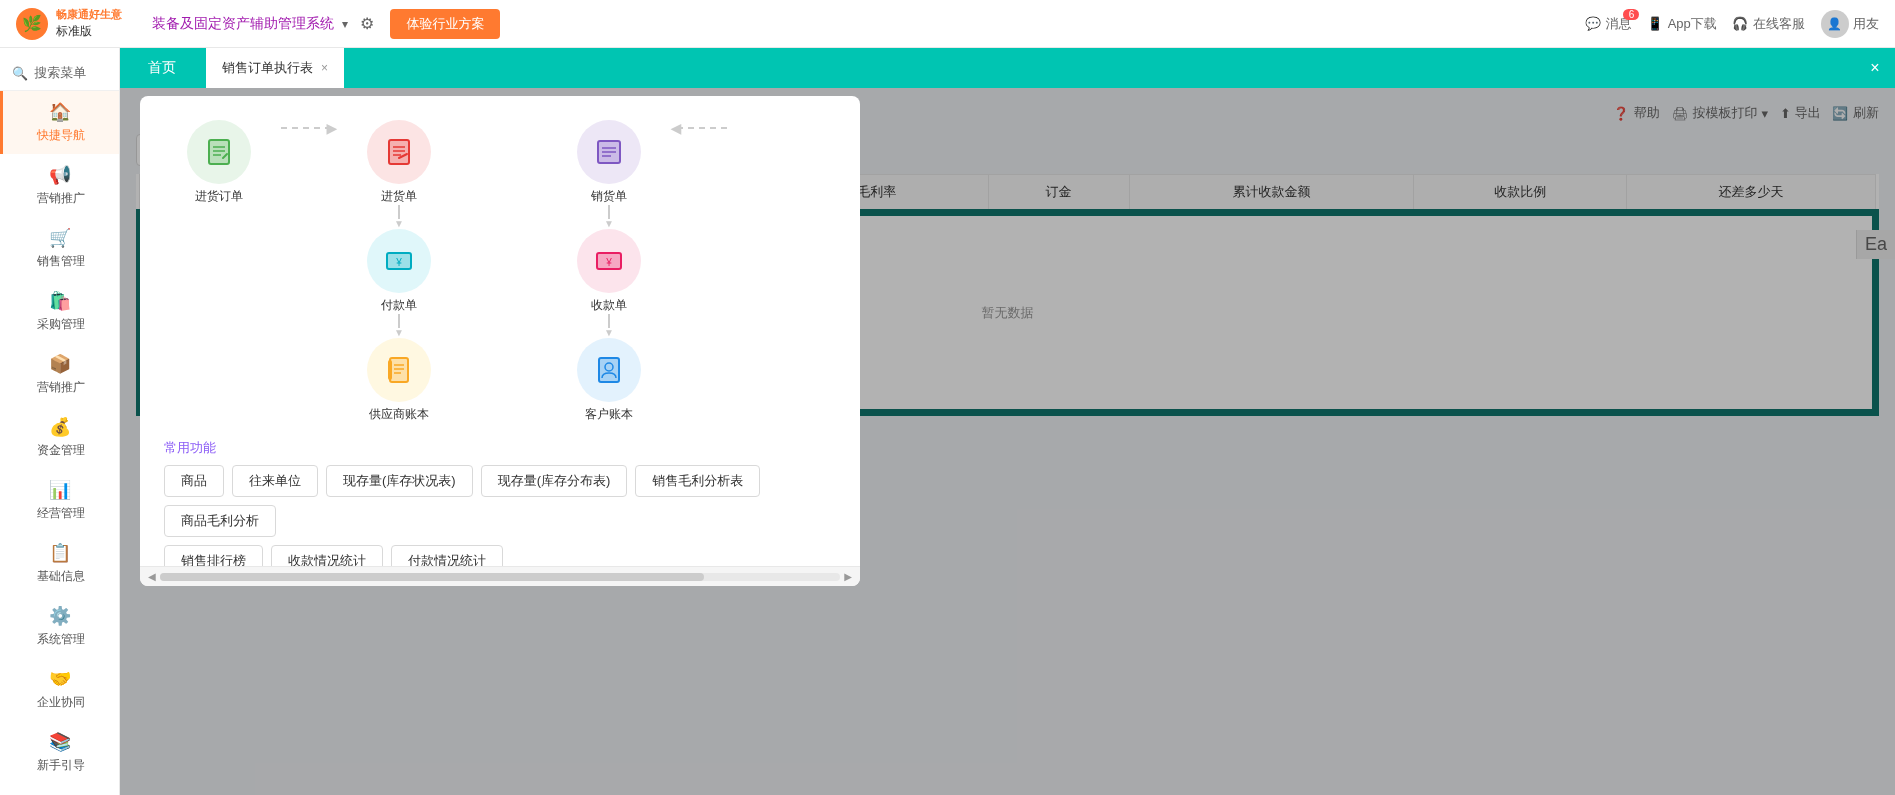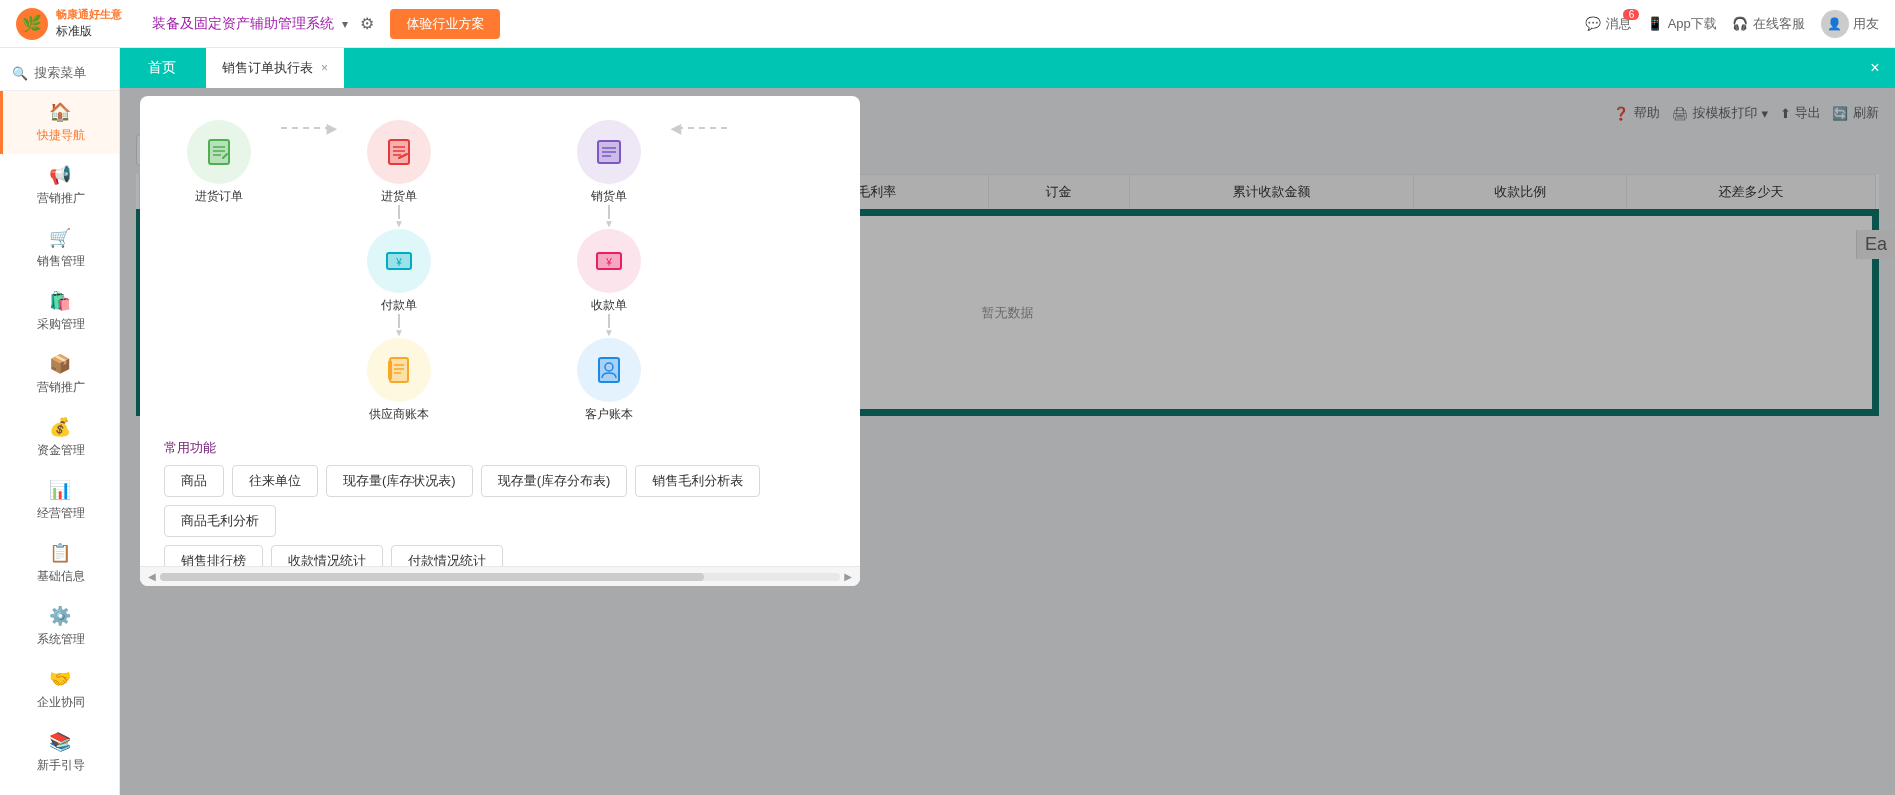--- a/index.html
+++ b/index.html
@@ -211,21 +211,21 @@
     .node-red { background: #fce4e4; color: #e53935; }
     .node-purple { background: #ede7f6; color: #7e57c2; }
     .node-orange { background: #fff3e0; color: #fb8c00; }
     .node-teal { background: #e0f7fa; color: #00acc1; }
     .node-pink { background: #fce4ec; color: #e91e63; }
     .node-amber { background: #fff8e1; color: #f9a825; }
     .node-blue { background: #e3f2fd; color: #1e88e5; }
 
     
     .common-functions { margin-top: 16px; }
-    .common-title { font-size: 13px; color: #701a75; margin-bottom: 8px; font-weight: 500; }
+    .common-title { font-size: 13px; color: #8b5cf6; margin-bottom: 8px; font-weight: 500; }
     .func-buttons { display: flex; flex-wrap: wrap; gap: 8px; }
     .func-btn {
       border: 1px solid #d9d9d9; background: white; border-radius: 4px;
       padding: 6px 16px; font-size: 13px; color: #333; cursor: pointer;
       white-space: nowrap;
     }
 
     
     .popup-scrollbar {
       position: absolute; bottom: 0; left: 0; right: 0; height: 20px;

